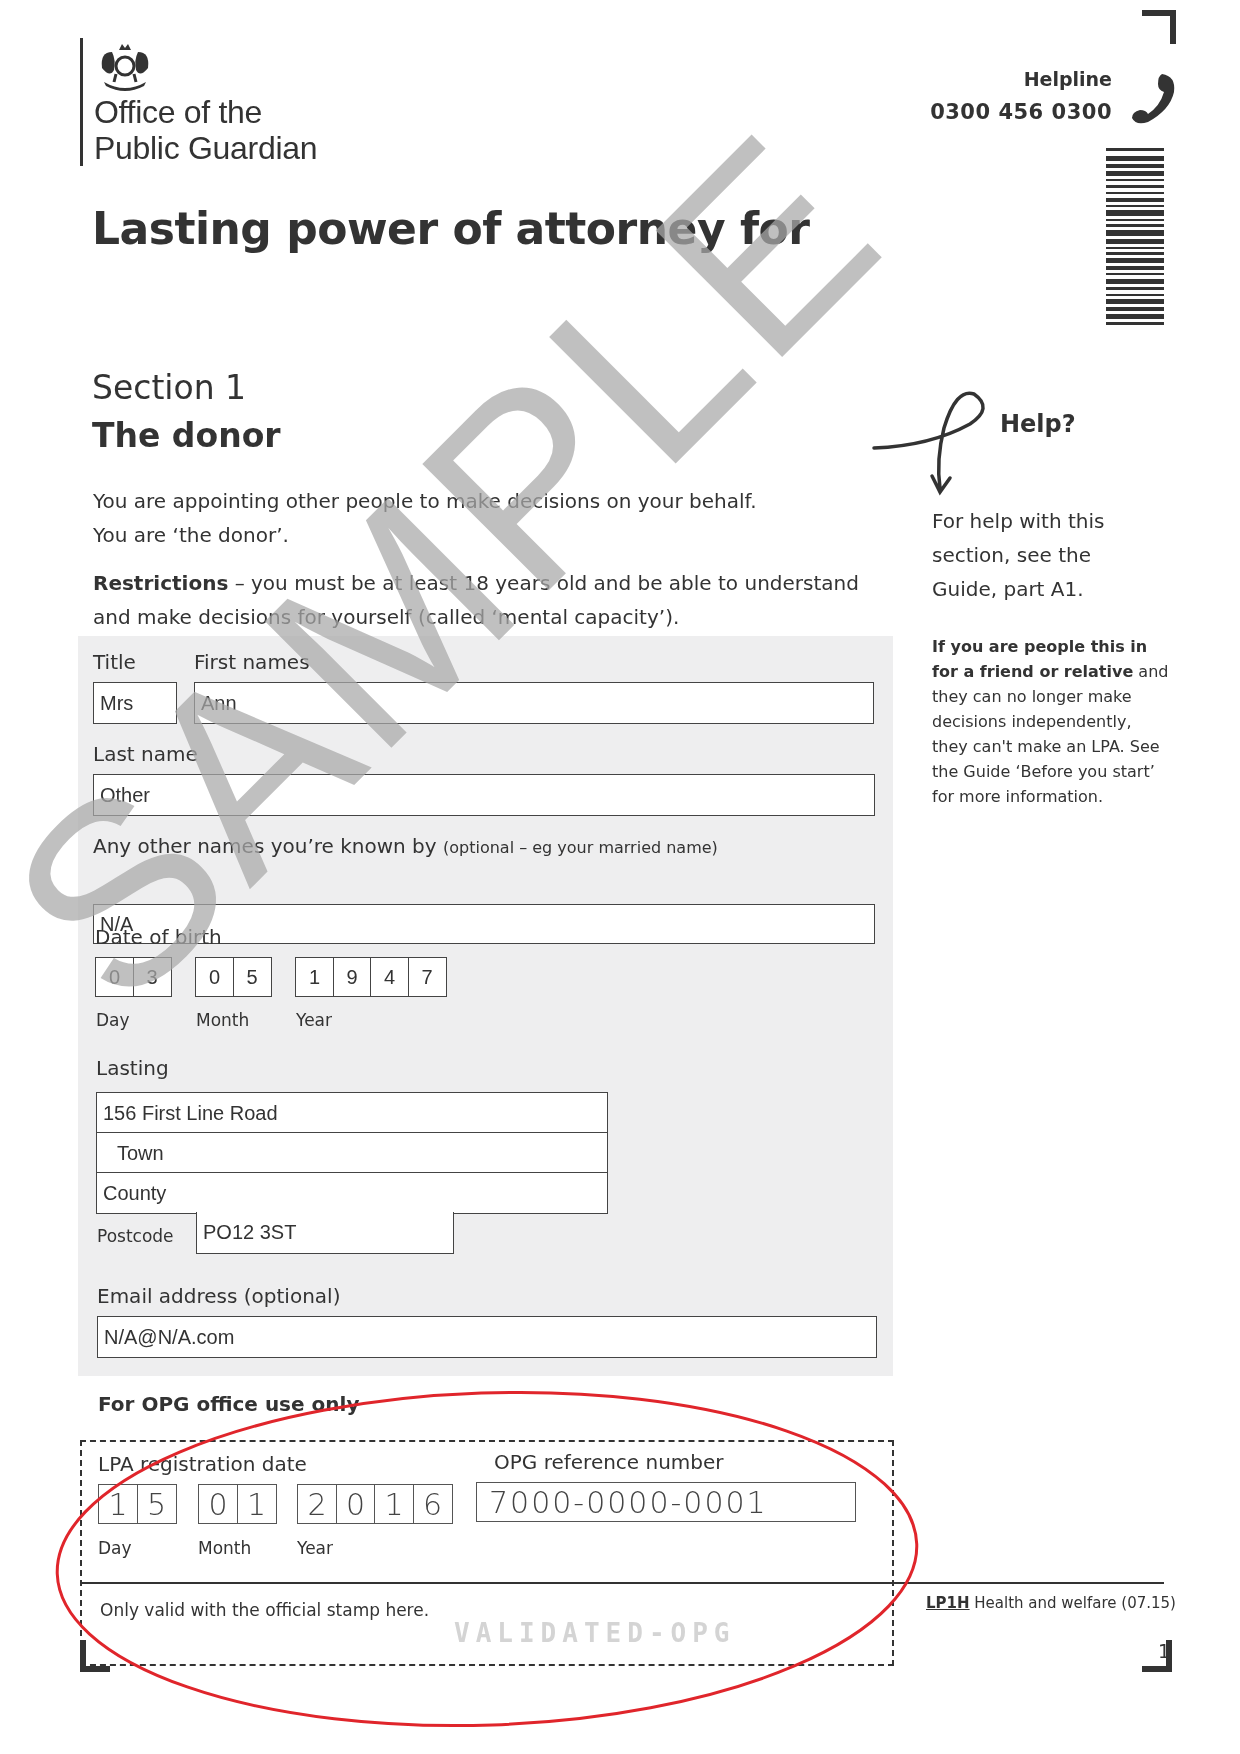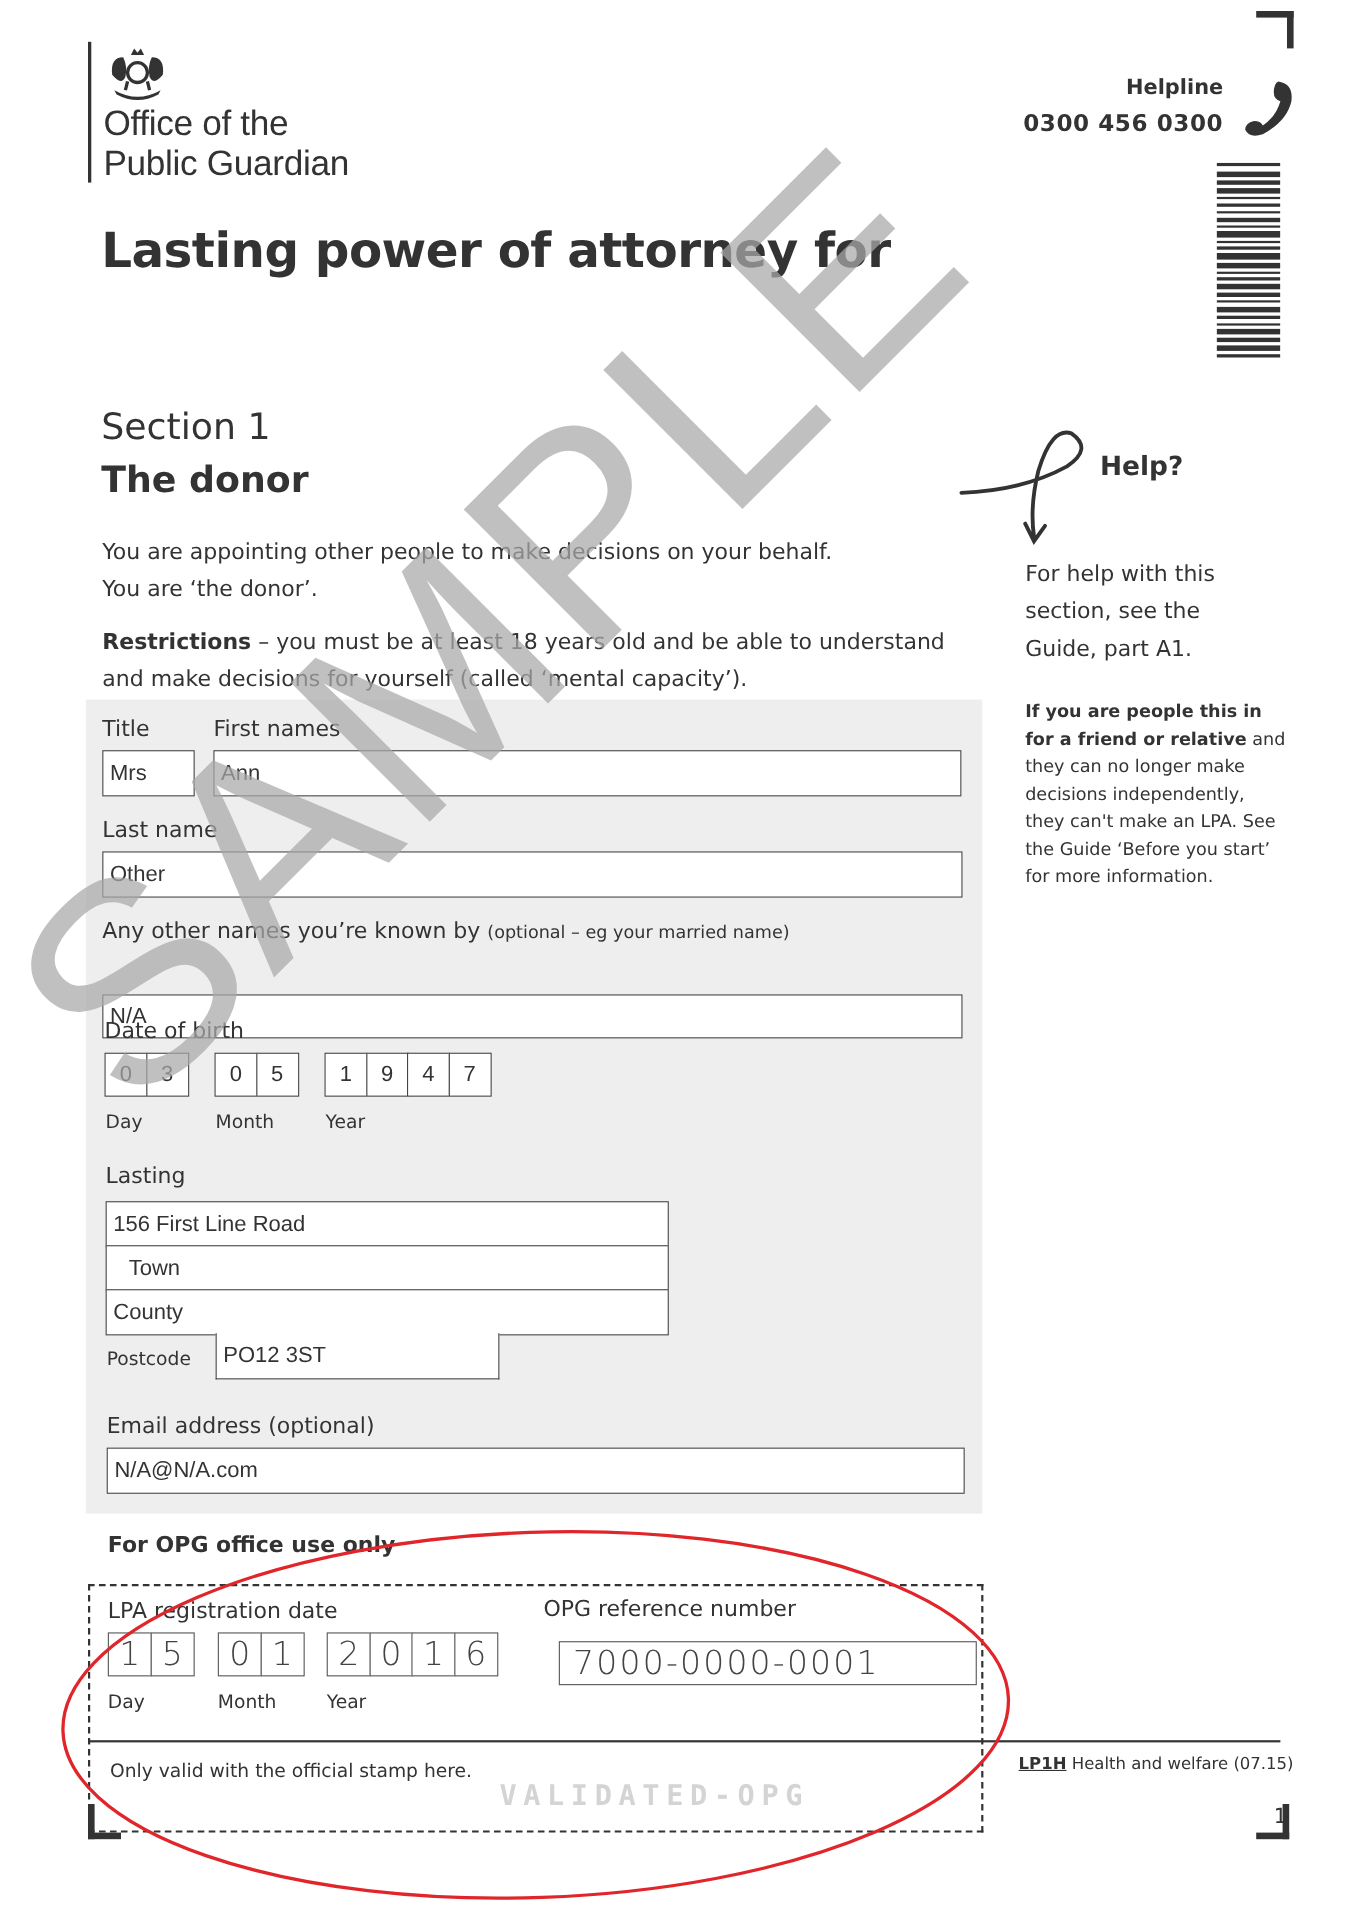--- a/index.html
+++ b/index.html
@@ -43,21 +43,21 @@
   .box { position:absolute; background:#fff; border:1.5px solid #444; box-sizing:border-box; font-family:"Liberation Sans", sans-serif; font-size:20px; color:#333; padding-left:6px; display:flex; align-items:center; }
   .digits { position:absolute; display:flex; }
   .digit { width:39px; height:40px; background:#fff; border:1.5px solid #444; box-sizing:border-box; margin-left:-1.5px; font-family:"Liberation Sans", sans-serif; font-size:20px; display:flex; align-items:center; justify-content:center; color:#333; }
   .digit:first-child { margin-left:0; }
 
   
   .opg-heading { position:absolute; left:98px; top:1392px; font-size:20px; font-weight:bold; color:#333; }
   .dashed { position:absolute; left:80px; top:1440px; width:814px; height:226px; border:2px dashed #333; box-sizing:border-box; }
   .hand-digit { width:40px; height:40px; background:#fff; border:1.5px solid #555; box-sizing:border-box; margin-left:-1.5px; font-family:"DejaVu Sans", sans-serif; font-weight:200; font-size:30px; display:flex; align-items:center; justify-content:center; color:#444; }
   .hand-digit:first-child { margin-left:0; }
-  .ref-box { position:absolute; left:508px; top:1482px; width:380px; height:40px; border:1.5px solid #555; box-sizing:border-box; font-size:30px; color:#444; font-weight:200; letter-spacing:2px; padding-left:12px; display:flex; align-items:center; background:#fff;margin-top:10px; }
+  .ref-box { position:absolute; left:476px; top:1482px; width:380px; height:40px; border:1.5px solid #555; box-sizing:border-box; font-size:30px; color:#444; font-weight:200; letter-spacing:2px; padding-left:12px; display:flex; align-items:center; background:#fff; }
   .footer-rule { position:absolute; left:80px; top:1582px; width:1084px; height:2px; background:#333; }
   .valid-text { position:absolute; left:100px; top:1600px; font-size:17px; color:#333; }
   .stamp { position:absolute; left:454px; top:1618px; font-family:"DejaVu Sans Mono", monospace; font-size:26px; letter-spacing:6px; color:#d4d4d4; font-weight:bold; }
   .form-code { position:absolute; left:926px; top:1594px; font-size:15px; color:#333; }
   .form-code b { font-weight:bold;text-decoration:underline; }
   .page-num { position:absolute; left:1158px; top:1640px; font-size:19px; color:#333; }
 
   
   .watermark { position:absolute; left:165px; top:760px; font-family:"Liberation Sans", sans-serif; font-size:260px; letter-spacing:6px; color:#a9a9a9; opacity:0.72; transform:rotate(-45deg); transform-origin:left bottom; pointer-events:none; white-space:nowrap; }
   .red-ellipse { position:absolute; left:52px; top:1388px; width:870px; height:342px; pointer-events:none; }

